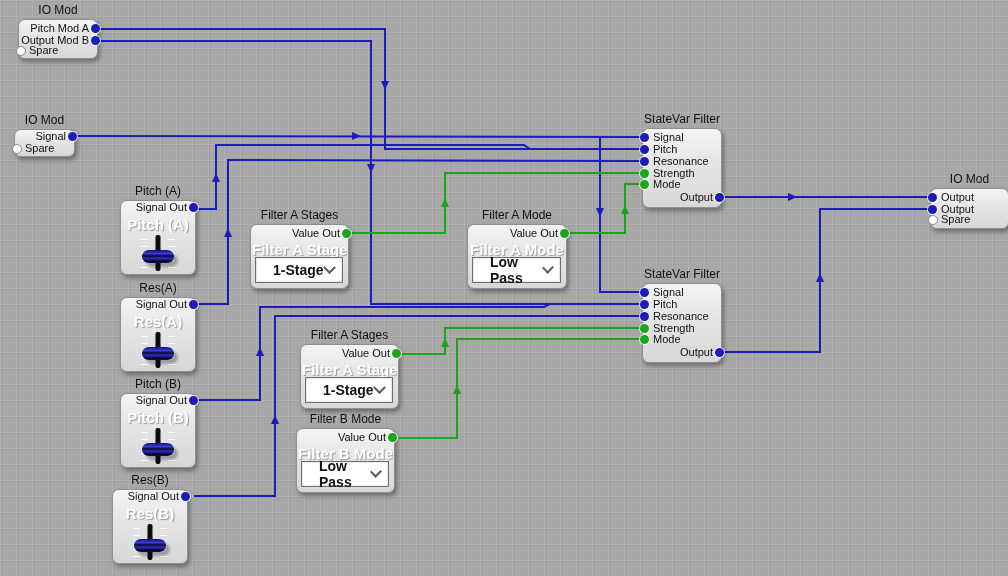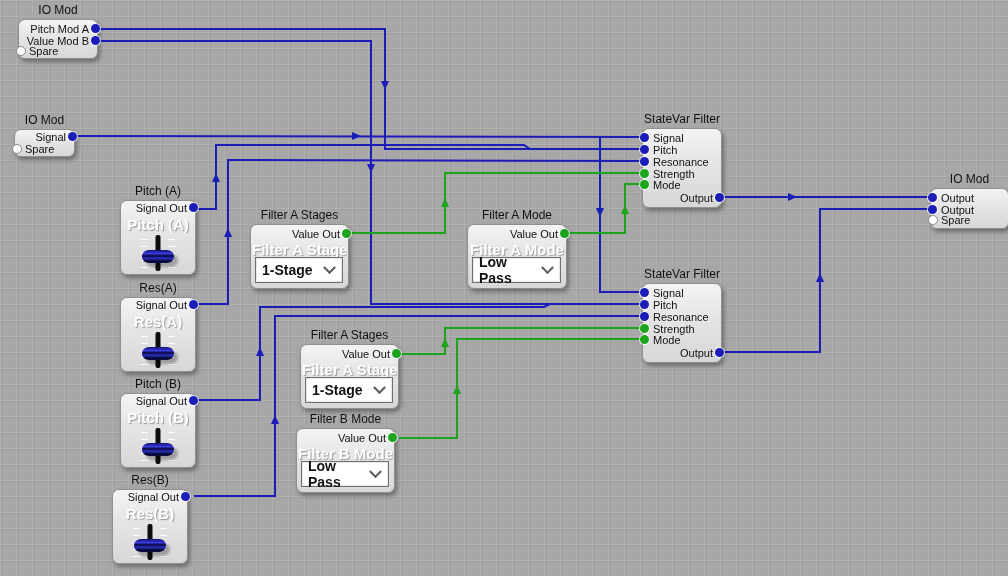--- a/index.html
+++ b/index.html
@@ -21,21 +21,21 @@
     height:13px;line-height:13px;font-size:12px;color:#111;text-align:center;
     margin-bottom:2px;white-space:nowrap;
   }
   .mbody{
     position:relative;border:1px solid #8f8f8f;border-radius:7px;
     background:linear-gradient(#f4f4f4,#e6e6e6 40%,#d7d7d7);
     box-shadow:2px 3px 4px rgba(0,0,0,0.35);
   }
   .prow{
     position:absolute;left:0;right:0;height:13px;font-size:11px;color:#111;
-    display:flex;align-items:center;white-space:nowrap;
+    display:flex;align-items:flex-start;white-space:nowrap;
   }
   .prow.out{justify-content:flex-end;padding-right:8px;}
   .prow.in{justify-content:flex-start;padding-left:10px;}
   .dot{
     position:absolute;width:9px;height:9px;border-radius:50%;
     box-shadow:0 0 0 1px rgba(255,255,255,0.75);
   }
   .dot.right{right:-3px;top:2px;}
   .dot.left{left:-3px;top:2px;}
   .dot.blue{background:#1c1cb8;}
@@ -59,21 +59,21 @@
     position:absolute;left:50%;transform:translateX(-50%);top:15px;width:32px;height:13px;
     border-radius:7px/6px;
     background:linear-gradient(#11116e,#3a3ae0 28%,#06062e 46%,#2e2ecb 62%,#05051e 88%,#11116e);
     box-shadow:4px 4px 3px rgba(0,0,0,0.28);
   }
   
   .dropdown{
     position:absolute;left:4px;right:5px;height:24px;background:#fff;
     border:1px solid #707070;box-shadow:inset 0 0 0 1px #e8e8e8;
     display:flex;align-items:center;justify-content:space-between;
-    font-size:14px;font-weight:bold;color:#111;padding:0 8px 0 6px;
+    font-size:14px;font-weight:bold;color:#111;padding:0 8px 0 17px;
   }
   .chev{
     width:7px;height:7px;border-right:2px solid #5a5a5a;border-bottom:2px solid #5a5a5a;
     transform:rotate(45deg) translate(-2px,-2px);
   }
 </style>
 </head>
 <body>
 
 <div id="canvas">
@@ -109,21 +109,21 @@
     </svg>
 
   <div class="module" style="left:18px;top:4px;width:80px">
     <div class="mtitle">IO Mod</div>
     <div class="mbody" style="height:38px">
       <div class="prow out" style="top:2px">
         <span>Pitch Mod A</span>
         <span class="dot blue right"></span>
       </div>
       <div class="prow out" style="top:14px">
-        <span>Value Mod B</span>
+        <span>Output Mod B</span>
         <span class="dot blue right"></span>
       </div>
       <div class="prow in" style="top:24px">
         <span class="dot spare left"></span>
         <span>Spare</span>
       </div>
     </div>
   </div>
 
   <div class="module" style="left:14px;top:114px;width:61px">

